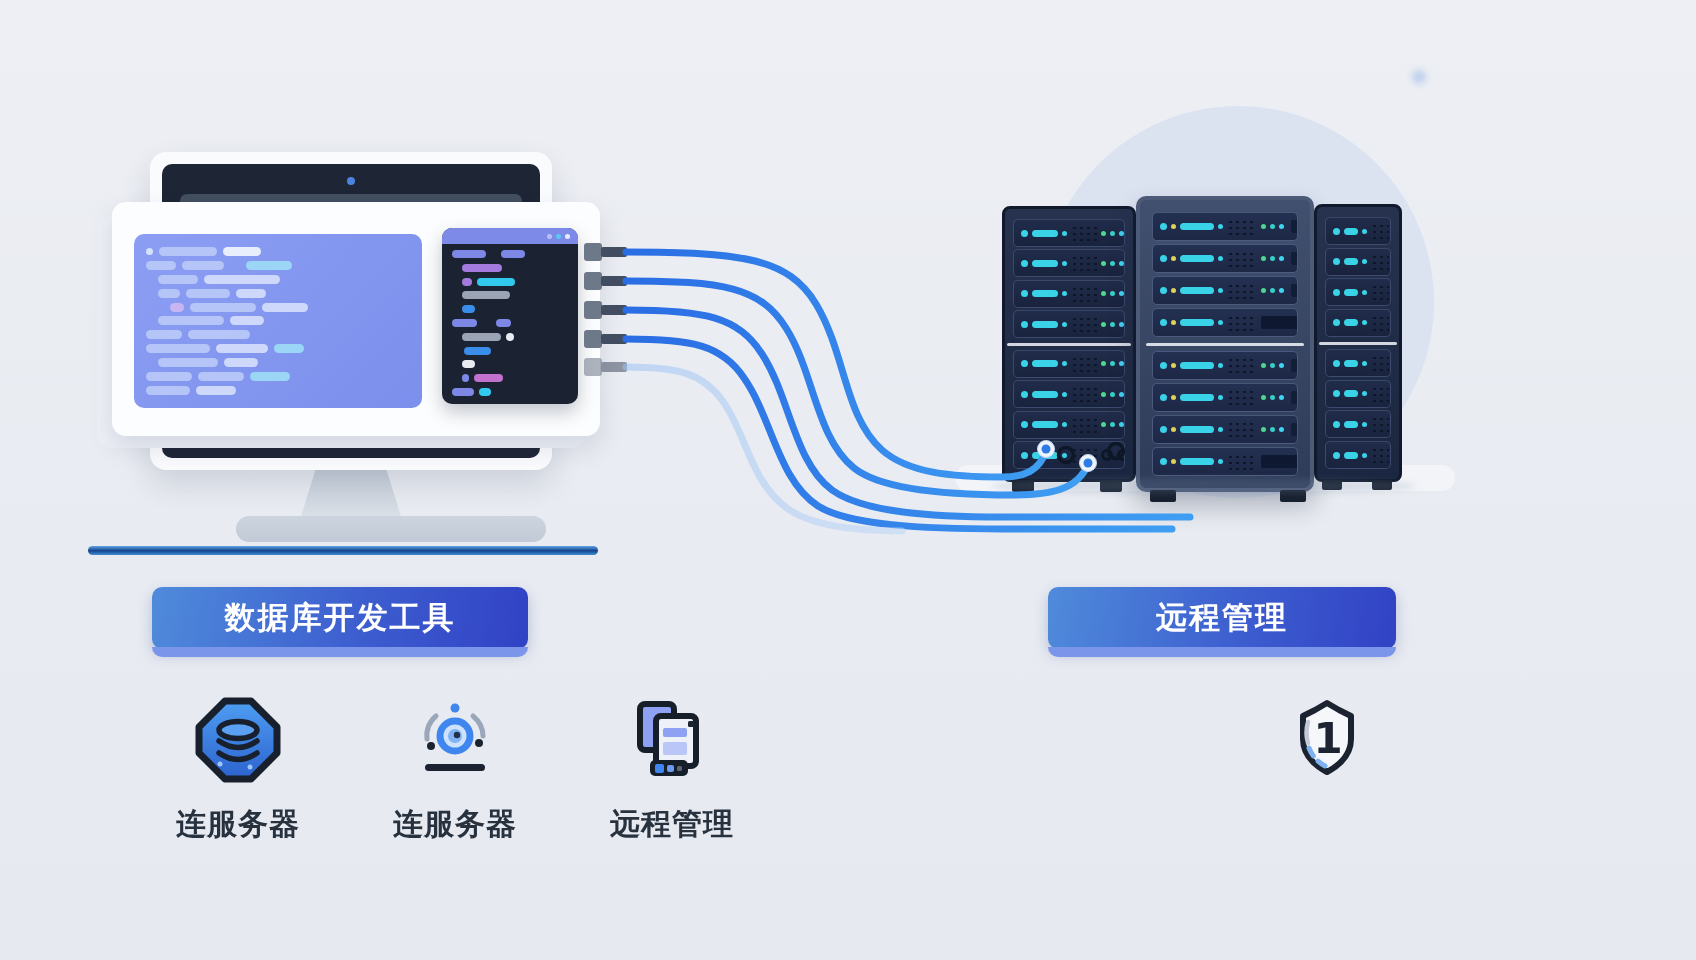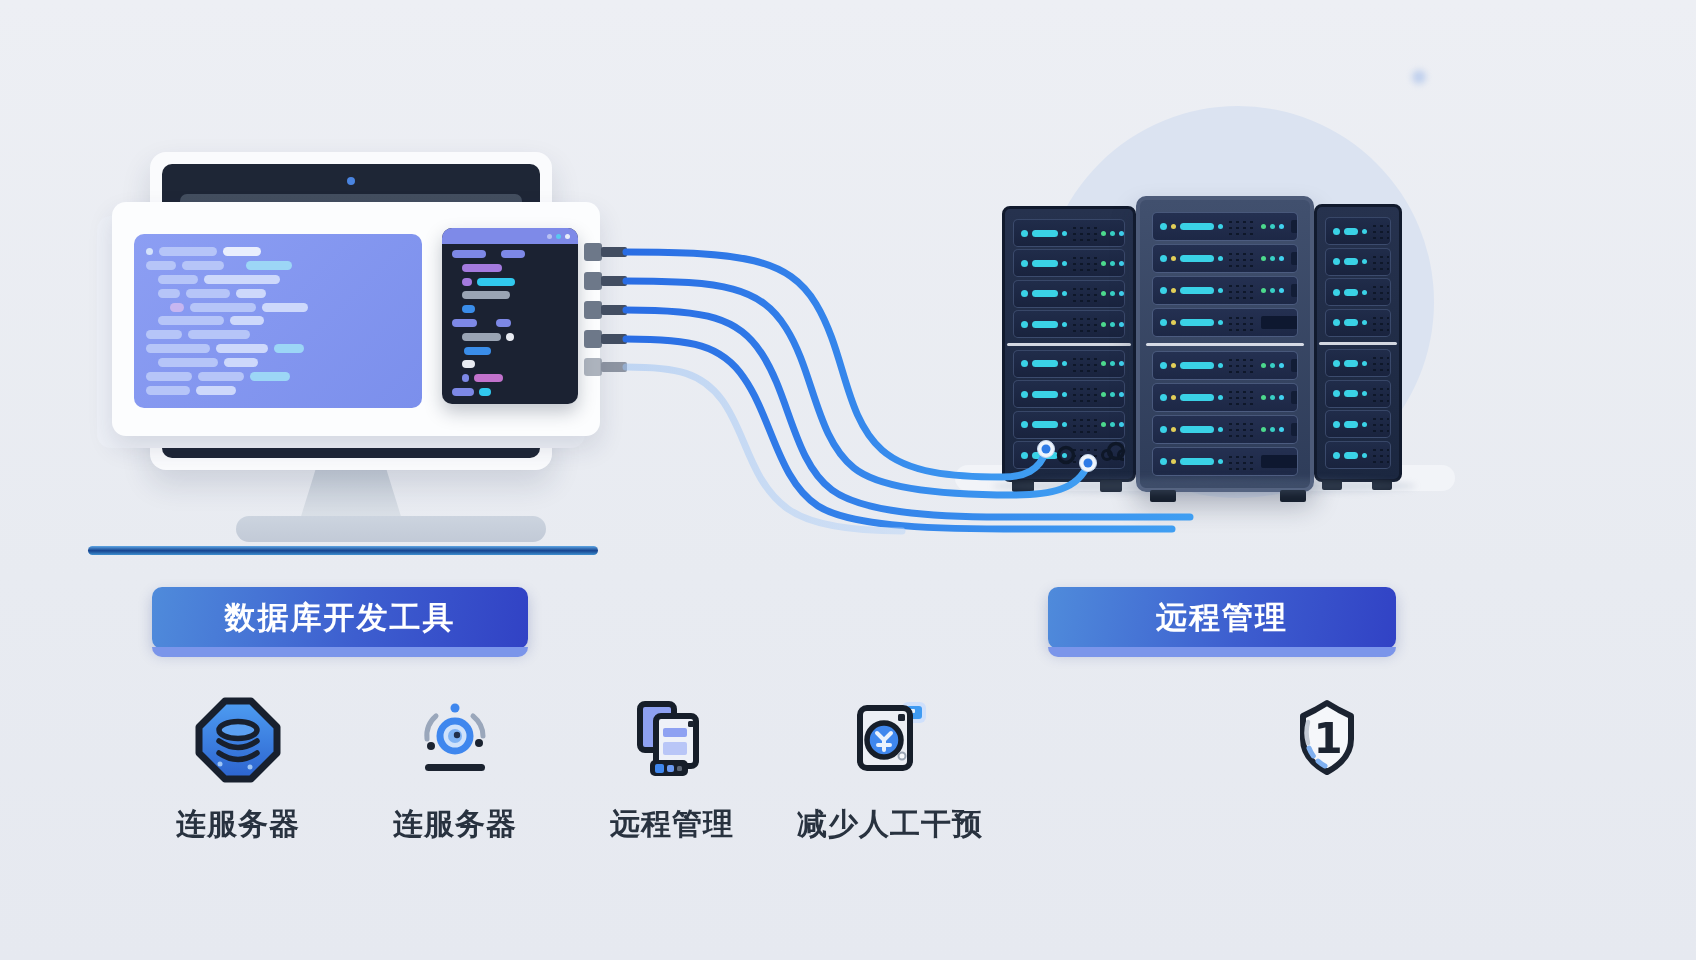--- a/index.html
+++ b/index.html
@@ -558,33 +558,20 @@
       <rect x="37" y="34" width="24" height="9" rx="2" fill="#8ea1f2"></rect>
       <rect x="37" y="48" width="24" height="13" rx="2" fill="#b9c6f7"></rect>
       <rect x="24" y="66" width="38" height="16" rx="5" fill="#161e2a"></rect>
       <rect x="29" y="70" width="9" height="9" rx="2" fill="#3f87ee"></rect>
       <rect x="41" y="71" width="7" height="7" rx="2" fill="#6b9af2"></rect>
       <rect x="51" y="72" width="5" height="5" rx="1.5" fill="#5d6675"></rect>
     </svg>
     <span class="flabel">远程管理</span>
   </div>
 
-  <div class="feature" style="left:780px;">
-    <svg width="92" height="92" viewBox="0 0 92 92">
-      <rect x="58" y="8" width="24" height="21" rx="6" fill="#cfe0fb"></rect>
-      <rect x="62" y="12" width="16" height="13" rx="3" fill="#3f9bf2"></rect>
-      <rect x="66" y="15" width="5" height="4" rx="1" fill="#eaf3fd"></rect>
-      <rect x="16" y="14" width="50" height="60" rx="7" fill="#eceff5" stroke="#161e2a" stroke-width="6"></rect>
-      <rect x="54" y="20" width="7" height="7" rx="1.5" fill="#1b2330"></rect>
-      <circle cx="40" cy="46" r="17" fill="#3f87ee" stroke="#161e2a" stroke-width="5.5"></circle>
-      <path d="M33,39 l7,7 l7,-7 M40,46 v10 M34,51 h12" fill="none" stroke="#eaf2fd" stroke-width="4" stroke-linecap="round" stroke-linejoin="round"></path>
-      <circle cx="58" cy="62" r="3.5" fill="#f7f9fc" stroke="#9aa5b5" stroke-width="2"></circle>
-    </svg>
-    <span class="flabel">减少人工干预</span>
-  </div>
 
 
   <div class="feature" style="left:1217px;">
     <svg width="92" height="92" viewBox="0 0 92 92">
       <path d="M46,9 L58,16 L70,22 V45 C70,61 59,71 46,78 C33,71 22,61 22,45 V22 L34,16 Z" fill="#f5f7fa" stroke="#1b2330" stroke-width="6" stroke-linejoin="round"></path>
       <path d="M27,28 C25,35 25,42 27,49" fill="none" stroke="#c3cad5" stroke-width="4.5" stroke-linecap="round"></path>
       <path d="M28,54 C31,62 37,68 44,72" fill="none" stroke="#7fb0f0" stroke-width="5" stroke-linecap="round" stroke-dasharray="9 7"></path>
       <text x="47" y="59" text-anchor="middle" font-size="42" font-weight="bold" fill="#1c2431" font-family="'DejaVu Sans',sans-serif">1</text>
     </svg>
   </div>

